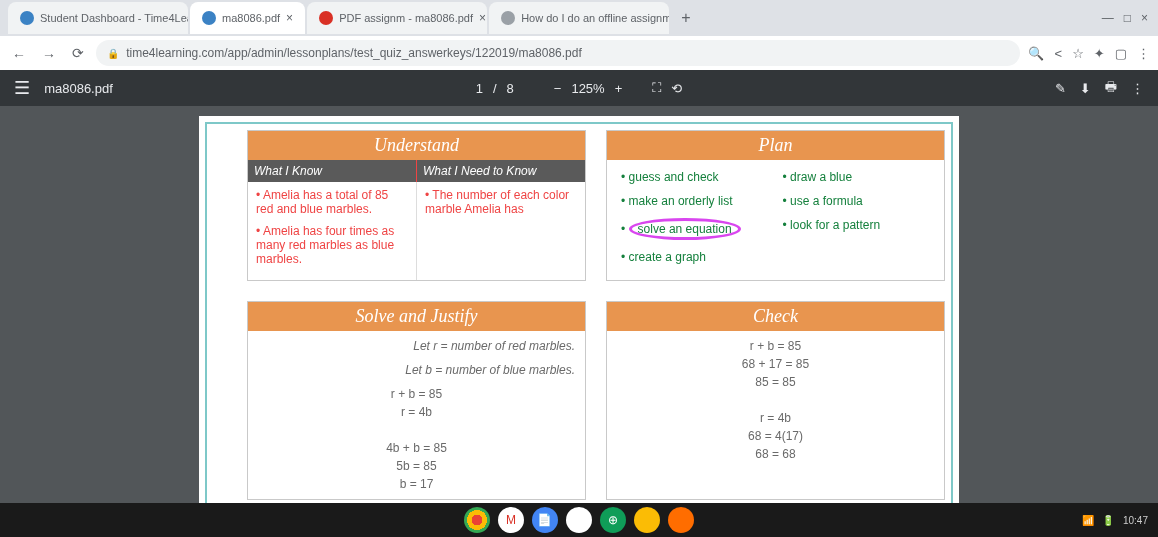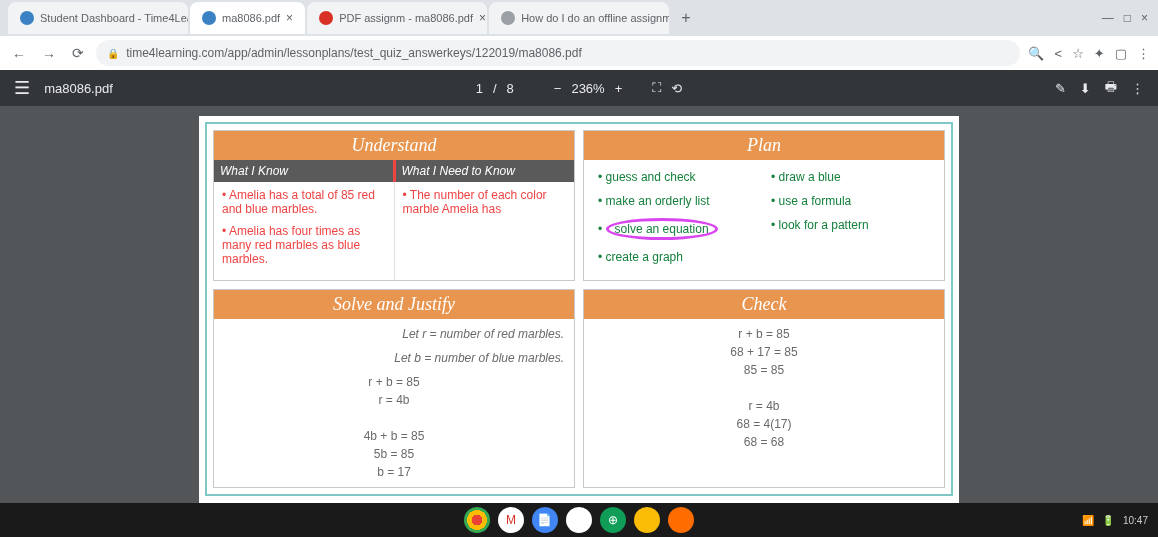--- a/index.html
+++ b/index.html
@@ -110,42 +110,43 @@
   padding: 6px;
 }
 .grid-outer {
   border: 2px solid #7ec8c8;
   padding: 6px;
 }
 .quad {
   display: grid;
   grid-template-columns: 1fr 1fr;
   grid-template-rows: auto auto;
-  gap: 8px;
+  gap: 20px;
+  margin-left: 34px;
 }
 .box { border: 1px solid #c9c9c9; background: #fff; }
 .box-header {
   background: #e8954f;
   color: #fff;
   text-align: center;
   font-family: Georgia, serif;
   font-size: 18px;
   padding: 4px 0;
   font-style: italic;
 }
 .understand-sub {
   display: flex;
 }
 .sub-col-head {
   background: #5a5a5a;
   color: #fff;
   font-size: 12px;
   padding: 4px 6px;
   flex: 1;
-  border-right: 3px solid #ef4444;
+  border-right: 1px solid #ef4444;
   font-style: italic;
 }
 .sub-col-head:last-child { border-right: none; }
 .understand-body { display: flex; font-size: 12px; color: #ef4444; }
 .ub-col { flex: 1; padding: 6px 8px; border-right: 1px solid #ddd; }
 .ub-col:last-child { border-right: none; }
 .ub-item { margin-bottom: 8px; }
 .ub-item::before { content: "• "; }
 
 .plan-body {
@@ -259,21 +260,21 @@
 
 <div class="pdf-bar">
   <span class="pdf-menu">☰</span>
   <span class="pdf-title">ma8086.pdf</span>
   <div class="pdf-center">
     <span>1</span>
     <span>/</span>
     <span>8</span>
     <span style="width:20px"></span>
     <span>−</span>
-    <span>236%</span>
+    <span>125%</span>
     <span>+</span>
     <span style="width:10px"></span>
     <span>⛶</span>
     <span>⟲</span>
   </div>
   <div class="pdf-right">
     <span>✎</span>
     <span>⬇</span>
     <span>🖶</span>
     <span>⋮</span>

